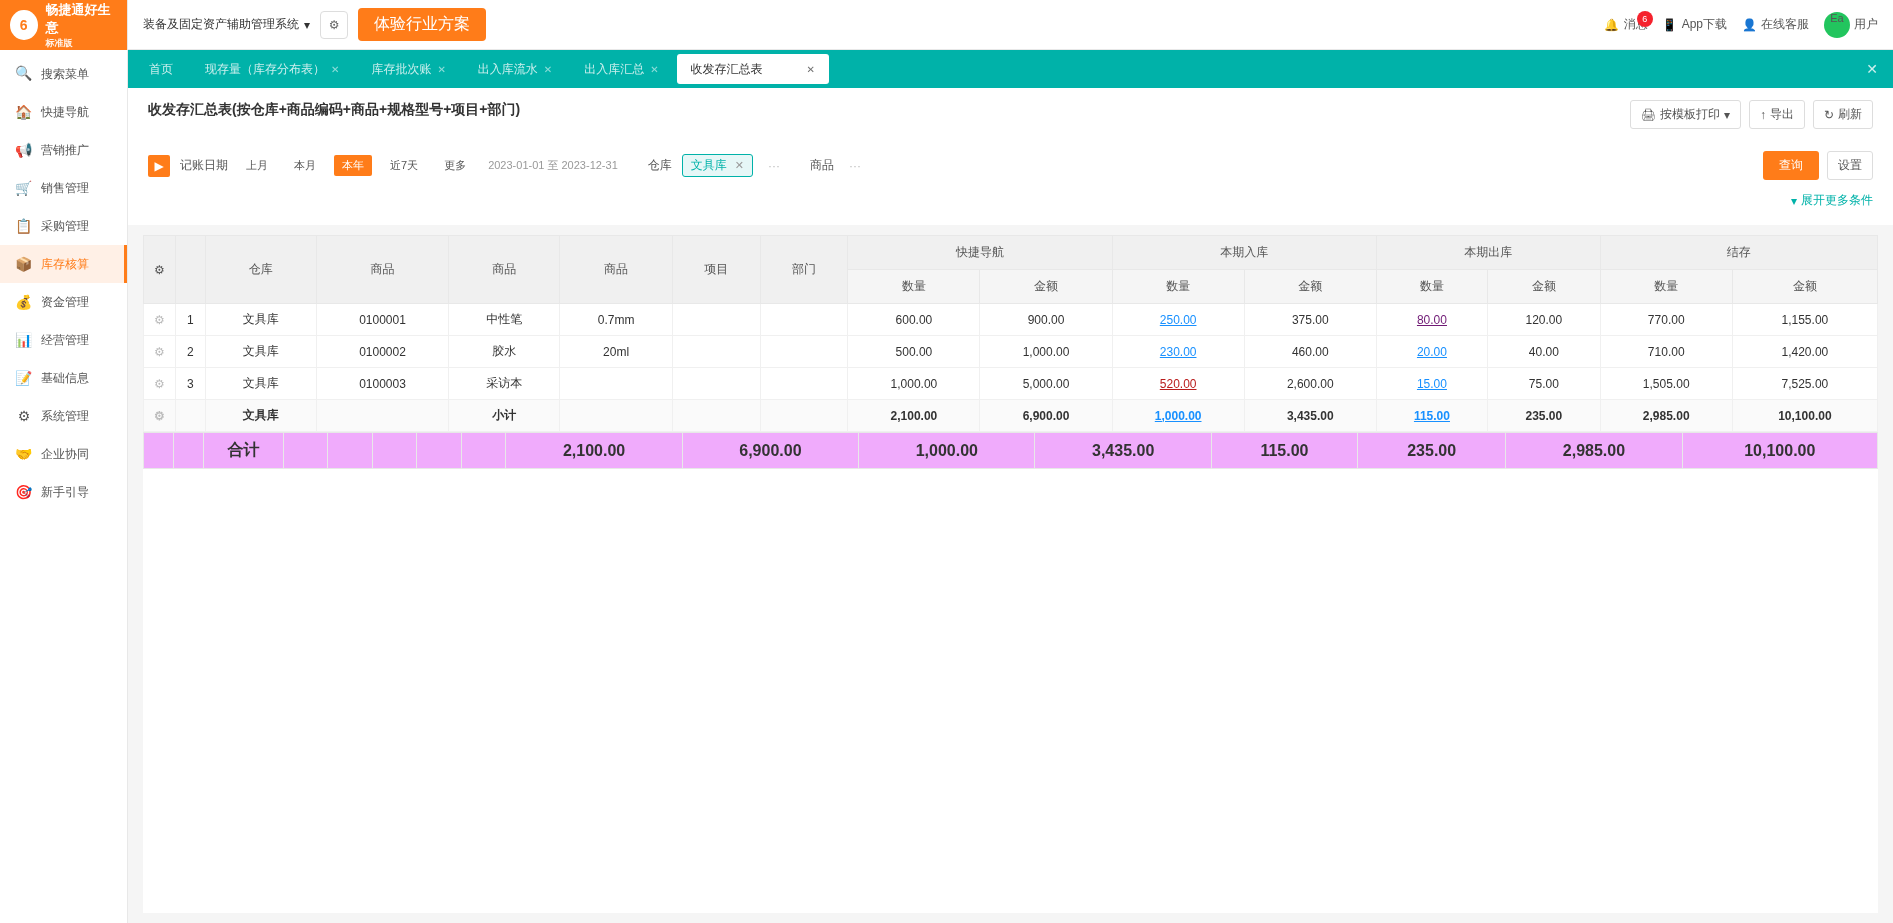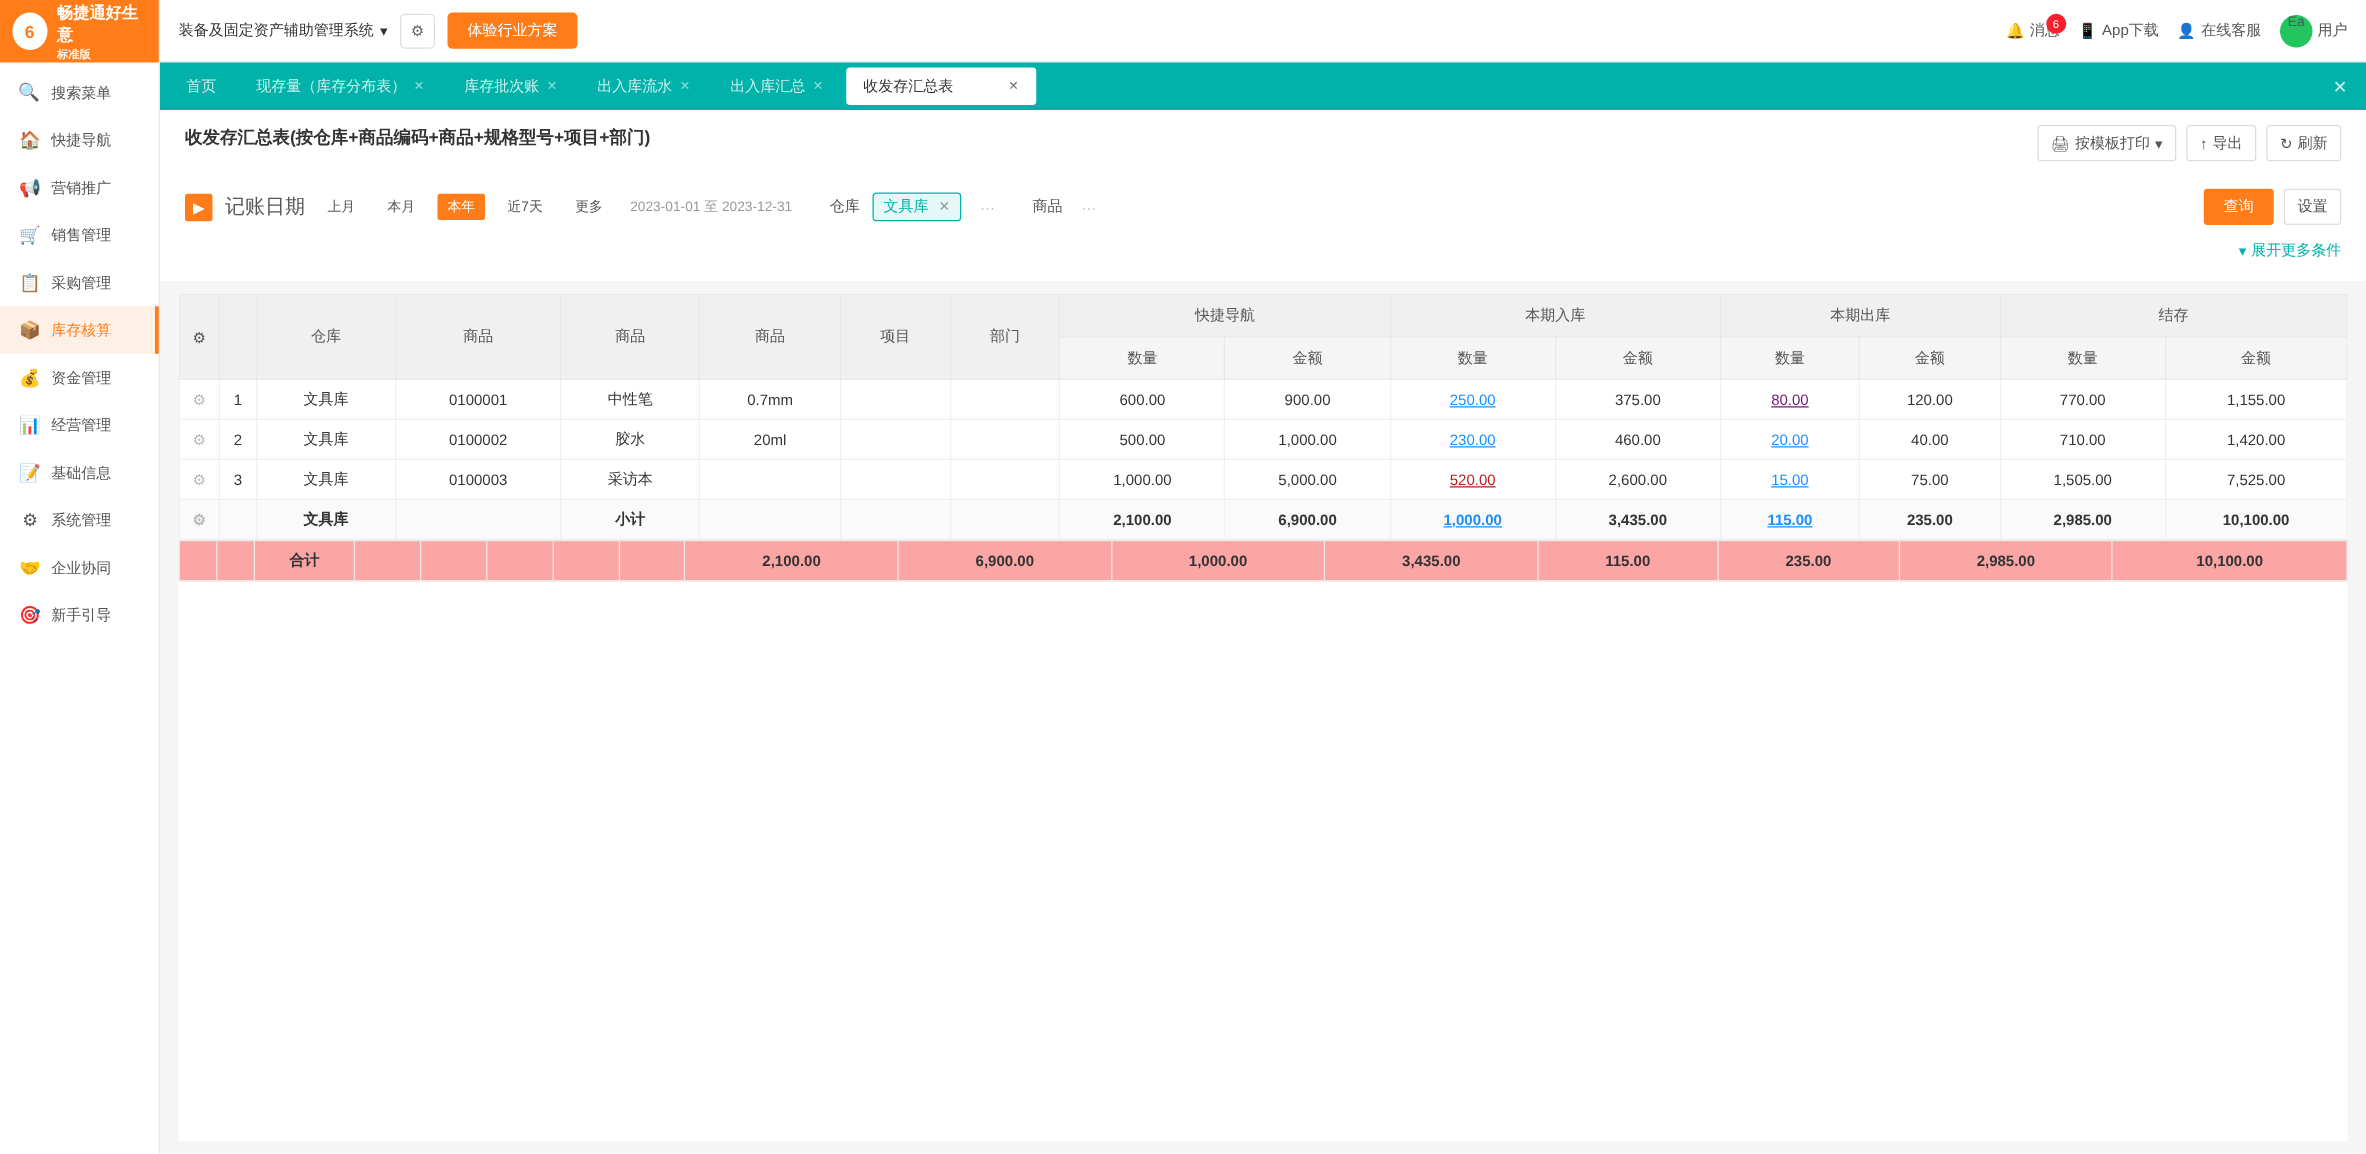--- a/index.html
+++ b/index.html
@@ -21,36 +21,36 @@
     .sidebar-search .nav-icon { width: 18px; height: 18px; margin-right: 8px; font-size: 14px; }
 
     
     .main-content { margin-left: 128px; display: flex; flex-direction: column; height: 100vh; }
 
     
     .top-bar { background: #fff; height: 50px; display: flex; align-items: center; padding: 0 15px; border-bottom: 1px solid #e8e8e8; justify-content: space-between; }
     .top-bar-left { display: flex; align-items: center; gap: 10px; }
     .system-dropdown { display: flex; align-items: center; gap: 5px; cursor: pointer; }
     .settings-btn { width: 28px; height: 28px; border: 1px solid #ddd; border-radius: 4px; display: flex; align-items: center; justify-content: center; cursor: pointer; color: #666; }
-    .trial-btn { background: #ff7c19; color: #fff; border: none; padding: 6px 16px; border-radius: 4px; cursor: pointer; font-size: 12px; }
+    .trial-btn { background: #ff7c19; color: #fff; border: none; padding: 6px 16px; border-radius: 4px; cursor: pointer; font-size: 16px; }
     .top-bar-right { display: flex; align-items: center; gap: 15px; }
     .top-bar-icon { display: flex; align-items: center; gap: 4px; cursor: pointer; color: #555; font-size: 12px; position: relative; }
     .notification-badge { position: absolute; top: -5px; right: -5px; background: #f5222d; color: #fff; border-radius: 50%; width: 16px; height: 16px; font-size: 9px; display: flex; align-items: center; justify-content: center; }
     .user-avatar { width: 26px; height: 26px; background: #22c55e; border-radius: 50%; display: flex; align-items: flex-start; justify-content: center; font-size: 11px; overflow: hidden; }
 
     
     .tabs-bar { background: #00b2a9; height: 38px; display: flex; align-items: center; padding: 0 5px; }
     .tab-item { display: flex; align-items: center; padding: 0 14px; height: 30px; font-size: 12px; cursor: pointer; color: rgba(255,255,255,0.8); border-radius: 3px; margin: 0 2px; }
     .tab-item.active { background: #fff; color: #333; gap: 38px; }
     .tab-close { margin-left: 6px; opacity: 0.7; font-size: 10px; }
     .tabs-close-all { margin-left: auto; color: #fff; font-size: 14px; cursor: pointer; padding: 0 10px; opacity: 0.8; }
     .page-title { font-size: 14px; font-weight: bold; color: #333; margin-bottom: 10px; }
     .filter-row { display: flex; align-items: center; gap: 10px; flex-wrap: wrap; margin-bottom: 8px; }
     .filter-toggle { width: 22px; height: 22px; background: #ff7c19; color: #fff; border-radius: 2px; display: flex; align-items: center; justify-content: center; cursor: pointer; font-size: 12px; flex-shrink: 0; }
-    .filter-label { color: #555; font-size: 16px; white-space: nowrap; }
+    .filter-label { color: #555; font-size: 12px; white-space: nowrap; }
     .date-btn { padding: 3px 8px; font-size: 11px; cursor: pointer; border-radius: 2px; color: #555; border: none; background: transparent; }
     .date-btn.active { background: #ff7c19; color: #fff; border-radius: 2px; }
     .date-range { font-size: 11px; color: #999; margin-left: 4px; }
     .warehouse-label { color: #555; font-size: 12px; margin-left: 20px; }
     .warehouse-tag { background: #e6f7f7; color: #00b2a9; border: 1px solid #00b2a9; padding: 2px 8px; border-radius: 3px; font-size: 12px; display: flex; align-items: center; gap: 4px; }
     .more-btn { color: #bbb; font-size: 12px; cursor: pointer; margin-left: 5px; }
     .goods-label { color: #555; font-size: 12px; margin-left: 20px; }
     .expand-btn { display: flex; align-items: center; gap: 4px; color: #00b2a9; font-size: 12px; cursor: pointer; border: none; background: transparent; margin-left: auto; }
     .btn-template { display: flex; align-items: center; gap: 4px; padding: 5px 10px; border: 1px solid #ddd; border-radius: 3px; background: #fff; cursor: pointer; font-size: 12px; color: #555; }
     .btn-export { display: flex; align-items: center; gap: 4px; padding: 5px 10px; border: 1px solid #ddd; border-radius: 3px; background: #fff; cursor: pointer; font-size: 12px; color: #555; }
@@ -70,21 +70,21 @@
 
     
     .content-wrapper { position: relative; flex: 1; display: flex; flex-direction: column; }
     .filter-section { background: #fff; padding: 12px 20px; position: relative; }
 
     .tag-x { margin-left: 4px; cursor: pointer; font-size: 11px; color: #999; }
 
     .expand-row { display: flex; justify-content: center; padding: 4px 0; }
 
     
-    .total-table { width: 100%; border-collapse: collapse; font-size: 12px; background: #fca5a5; }
+    .total-table { width: 100%; border-collapse: collapse; font-size: 16px; background: #f0abfc; }
     .total-table td { padding: 7px 10px; text-align: center; border: 1px solid #e8e8e8; font-weight: bold; color: #333; }
   </style>
 </head>
 <body>
 
 <div class="sidebar">
   <div class="sidebar-logo">
     <div class="sidebar-logo-icon">
       <span>6</span>
     </div>

